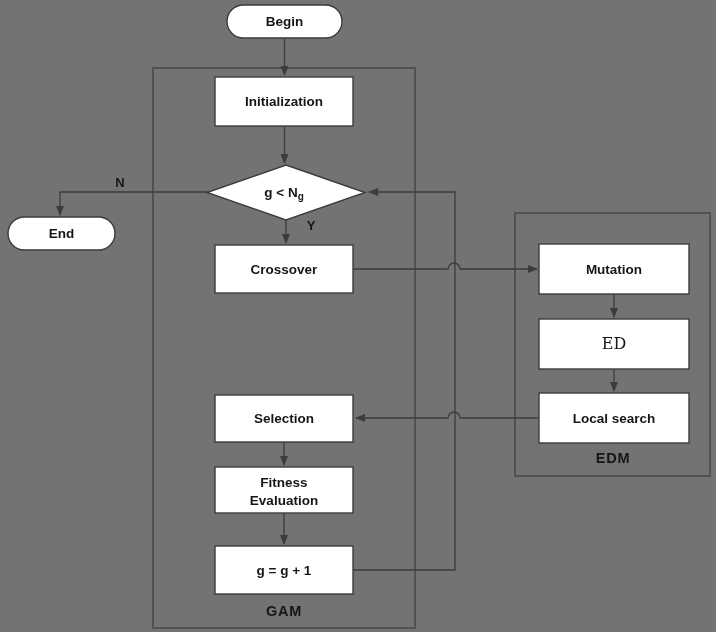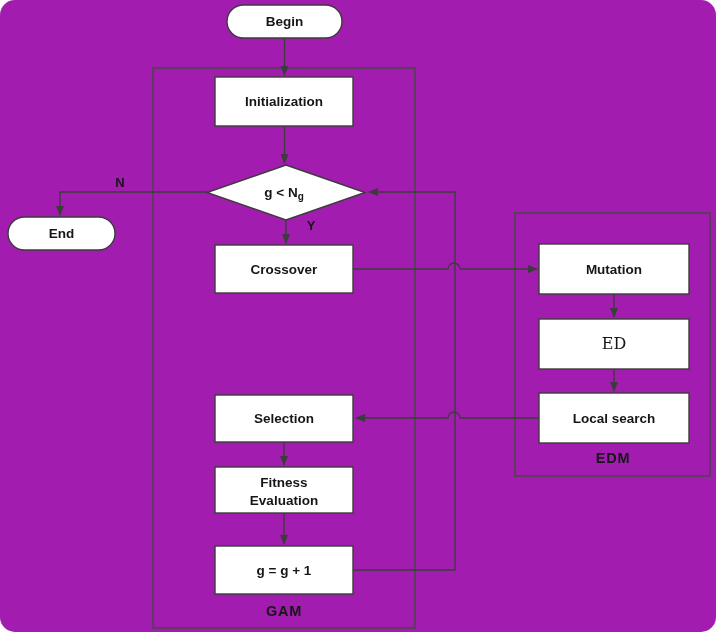--- a/index.html
+++ b/index.html
@@ -1,21 +1,20 @@
 <!DOCTYPE html>
 <html><head>
 <meta charset="utf-8">
 <style>
   html, body { margin: 0; padding: 0; background: #ffffff; }
   .canvas {
     width: 716px; height: 632px;
-    background: #a21caf;
+    background: #737373;
     position: relative; overflow: hidden;
     font-family: "Liberation Sans", "DejaVu Sans", sans-serif;
-    border-radius: 15px;
   }
   svg { display: block; }
   .box { fill: #ffffff; stroke: #3c3c3c; stroke-width: 1.4px; }
   .container { fill: none; stroke: #474747; stroke-width: 1.5px; }
   .arrow { fill: none; stroke: #3c3c3c; stroke-width: 1.3px; }
   text {
     font-family: "Liberation Sans", "DejaVu Sans", sans-serif;
     font-weight: bold;
     font-size: 13.5px;
     fill: #161616;

